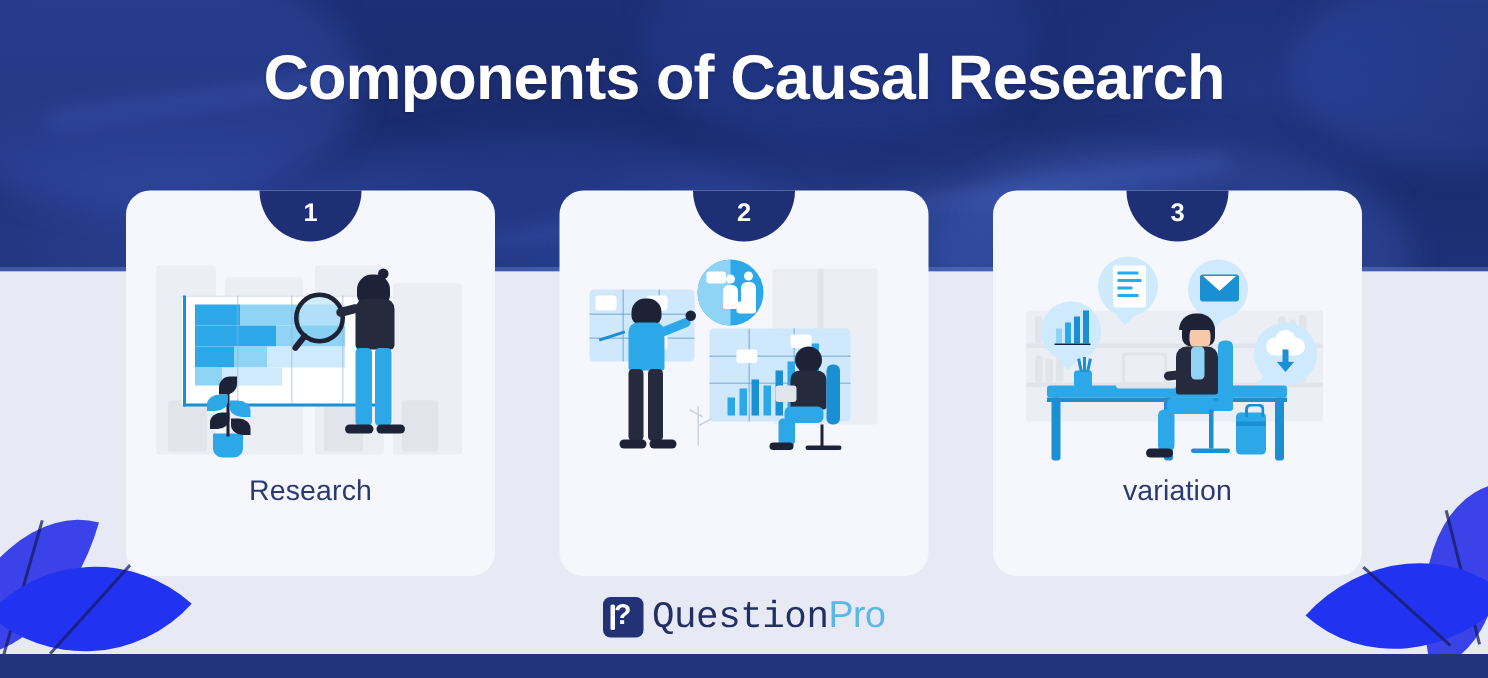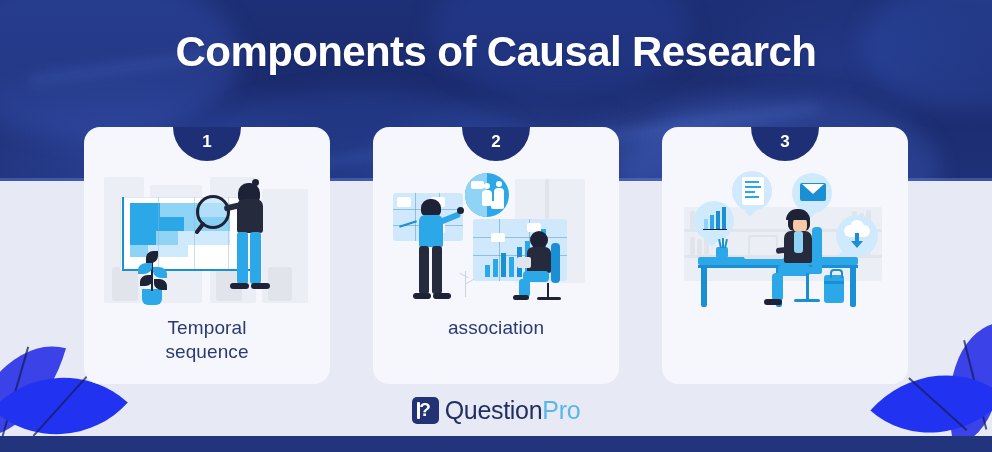--- a/index.html
+++ b/index.html
@@ -201,21 +201,21 @@
     border-radius: 1px;
   }
   .logo-text {
     display: inline-block;
     vertical-align: middle;
     margin-left: 6px;
     font-size: 25px;
     font-weight: 400;
     letter-spacing: -0.3px;
   }
-  .logo-text .a { color: #232f63; }
+  .logo-text .a { color: #232f63; font-family: Liberation Mono, monospace; }
   .logo-text .b { color: #5bb7e8; }
 </style>
 </head>
 <body>
 
 <div class="canvas">
 
   <div class="header-band">
     <div class="hdr-blob" style="left:-60px;  top:-30px;  width:300px; height:170px;"></div>
     <div class="hdr-blob" style="left:180px;  top:90px;   width:360px; height:150px; background:rgba(48,78,175,.30);"></div>
@@ -295,22 +295,21 @@
       <div class="art blue r3" style="left:44px;  top:118px; width:20px; height:16px; border-radius:0 0 6px 6px;"></div>
       <div class="art navy" style="left:53px;  top:82px;  width:2px;  height:38px;"></div>
       <div class="art navy" style="left:48px;  top:80px;  width:12px; height:12px; border-radius:60% 0 60% 0;"></div>
       <div class="art blue" style="left:40px;  top:92px;  width:14px; height:11px; border-radius:60% 0 60% 0;"></div>
       <div class="art blue" style="left:55px;  top:96px;  width:14px; height:11px; border-radius:0 60% 0 60%;"></div>
       <div class="art navy" style="left:42px;  top:104px; width:13px; height:11px; border-radius:60% 0 60% 0;"></div>
       <div class="art navy" style="left:56px;  top:108px; width:13px; height:11px; border-radius:0 60% 0 60%;"></div>
     </div>
 
     <div class="card-label">
-      <div>Temporal</div>
-      <div>sequence</div>
+      <div>Research</div>
     </div>
   </div>
 
   <div class="card c2">
     <div class="badge">2</div>
 
     <div class="card-art">
 
       <div class="art grey-l r2" style="left:128px; top:8px;  width:70px; height:104px;"></div>
       <div class="art grey r2" style="left:158px; top:8px;  width:4px;  height:104px;"></div>
@@ -370,21 +369,20 @@
       <div class="art navy r2" style="left:150px; top:126px; width:24px; height:3px;"></div>
 
       <div class="art grey r2" style="left:130px; top:86px; width:14px; height:11px;"></div>
 
       <div class="art" style="left:78px; top:100px; width:1px; height:26px; background:#ccd2de;"></div>
       <div class="art" style="left:72px; top:104px; width:10px; height:1px; background:#ccd2de; transform:rotate(28deg);"></div>
       <div class="art" style="left:78px; top:110px; width:10px; height:1px; background:#ccd2de; transform:rotate(-28deg);"></div>
     </div>
 
     <div class="card-label">
-      <div>association</div>
     </div>
   </div>
 
   <div class="card c3">
     <div class="badge">3</div>
 
     <div class="card-art">
 
       <div class="art grey-l r2" style="left:8px;  top:36px; width:198px; height:74px;"></div>
       <div class="art grey r2" style="left:8px;  top:58px; width:198px; height:3px;"></div>
@@ -459,20 +457,21 @@
       <div class="art blue r2" style="left:118px; top:96px; width:28px; height:7px;"></div>
       <div class="art blue-d" style="left:130px; top:102px; width:3px; height:26px;"></div>
       <div class="art blue-d r2" style="left:118px; top:128px; width:26px; height:3px;"></div>
 
       <div class="art blue r3" style="left:148px; top:104px; width:20px; height:28px;"></div>
       <div class="art blue-d" style="left:148px; top:110px; width:20px; height:3px;"></div>
       <div class="art blue-d" style="left:154px; top:98px;  width:9px; height:7px; border-radius:4px 4px 0 0; background:transparent; border:2px solid #1a8fd4; border-bottom:none;"></div>
     </div>
 
     <div class="card-label">
+      <div>variation</div>
     </div>
   </div>
 
   <div class="logo-wrap">
     <span class="logo-mark">
       <span class="pbar"></span>
       <span class="qm">?</span>
     </span><span class="logo-text"><span class="a">Question</span><span class="b">Pro</span></span>
   </div>
 

